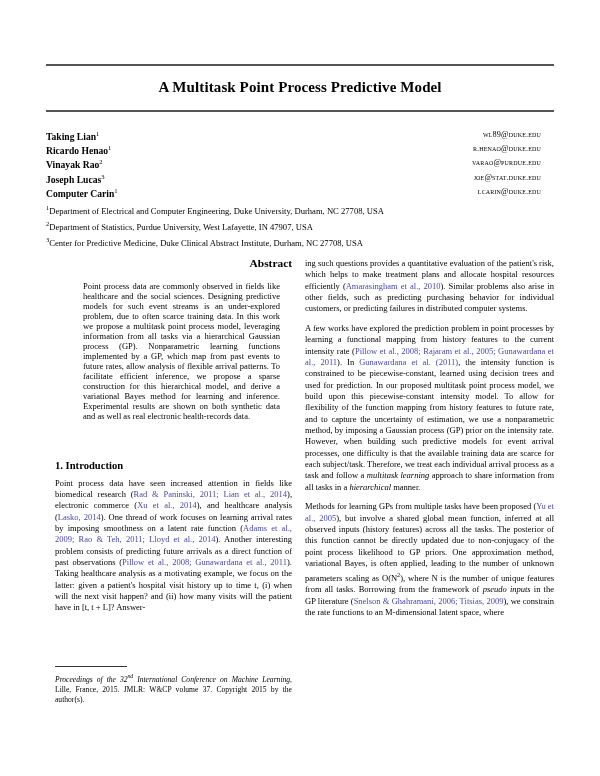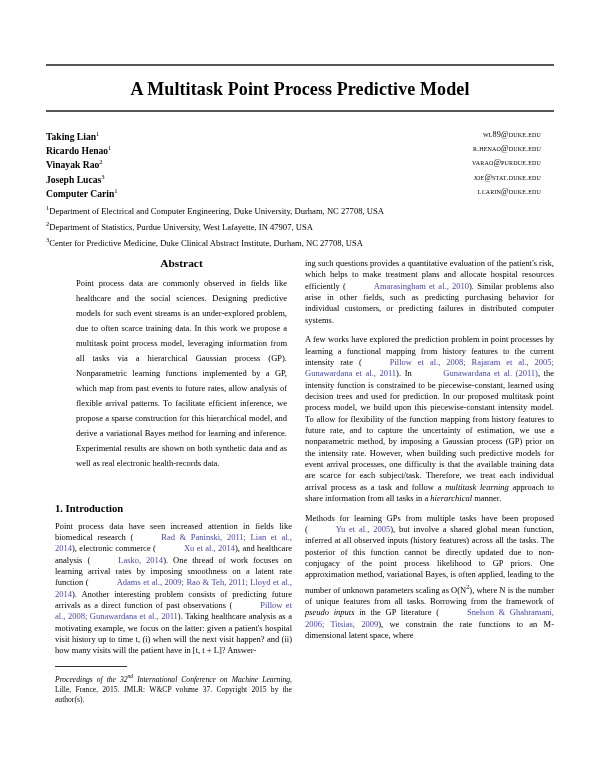--- a/index.html
+++ b/index.html
@@ -32,21 +32,21 @@
   }
   .rule-top { top: 64px; }
   .rule-bottom { top: 110px; }
 
   .paper-title {
     position: absolute;
     left: 46px;
     top: 79px;
     width: 508px;
     text-align: center;
-    font-size: 18px;
+    font-size: 15px;
     font-weight: bold;
     letter-spacing: 0.1px;
   }
 
   
   .authors {
     position: absolute;
     left: 46px;
     top: 130px;
     width: 508px;
@@ -103,45 +103,45 @@
     text-align: justify;
   }
   .col-left  { left: 55px; width: 237px; }
   .col-right { left: 305px; width: 249px; }
 
   .abstract-wrap {
     margin: 0 0 0 16px;
     width: 221px;
   }
   .abstract-head {
-    text-align: center;
+    text-align: right;
     font-size: 11.4px;
     font-weight: bold;
     margin: 0 0 7px 0;
   }
   .abstract-body {
     text-align: justify;
-    margin: 5px;
-    line-height: 15px;
+    margin: 12px;
+    line-height: 10px;
   }
 
   .sec-head {
     font-size: 10.6px;
     font-weight: bold;
     margin: 0 0 6px 0;
   }
   .sec-gap { height: 27px; }
 
   p.para {
     margin: 0 0 8.2px 0;
     text-align: justify;
   }
   p.para:last-child { margin-bottom: 0; }
 
-  .cite { color: #4747ab; margin-left: 28px; }
+  .cite { color: #4747ab; }
   .ital { font-style: italic; }
 
   sup.inl { font-size: 6.2px; vertical-align: super; }
 
   
   .footnote {
     position: absolute;
     left: 55px;
     top: 666px;
     width: 237px;

